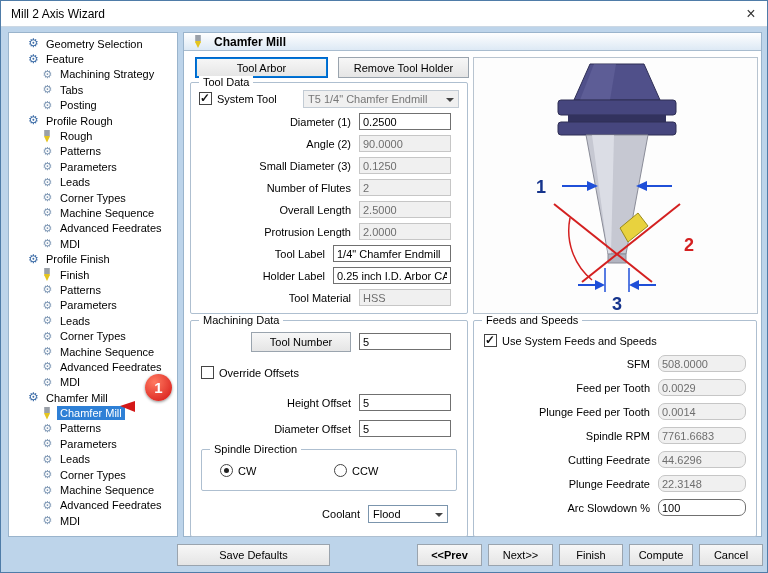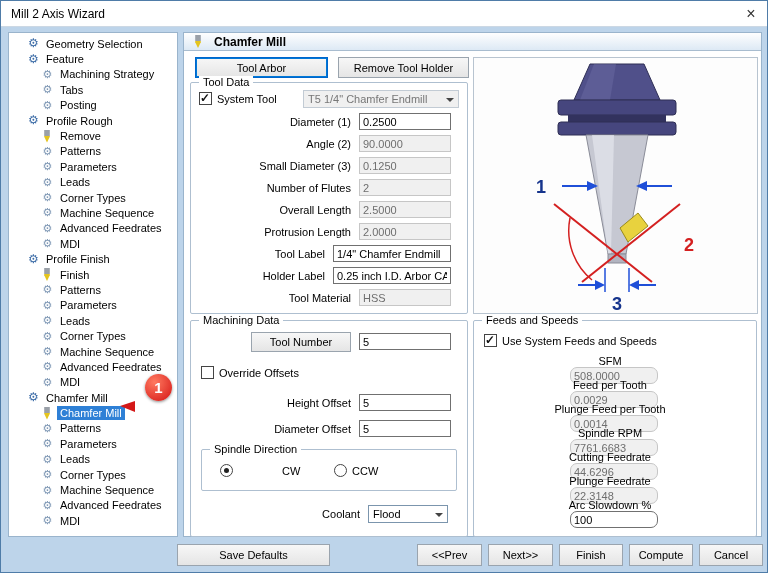--- a/index.html
+++ b/index.html
@@ -70,39 +70,39 @@
     padding:0 3px;flex:none;}
   .fin.ro, .ro{background:#f0f0f0 !important;border-color:#c6c6c6 !important;color:#6e6e6e;}
   
   .td-head-cb{position:absolute;left:8px;top:9px;display:flex;align-items:center;}
   .tool-select{position:absolute;left:112px;top:7px;right:8px;}
   .form-rows{position:absolute;left:8px;right:16px;top:30px;}
   .frow{display:flex;align-items:center;height:17px;margin-bottom:5px;}
   .flabel{flex:1;text-align:right;padding-right:8px;white-space:nowrap;}
   .frow.wide .fin{width:118px;}
   .g-feeds .form-rows{top:34px;right:10px;}
-  .g-feeds .frow{margin-bottom:7px;flex-direction:column;}
+  .g-feeds .frow{margin-bottom:7px;}
   .g-feeds .fin{width:88px;border-radius:7px;}
   
   .tn-btn{left:60px;top:11px;width:100px;height:20px;}
   .tn-input{position:absolute;right:16px;top:12px;}
   .cb-row{position:absolute;display:flex;align-items:center;}
   .override-row{left:10px;top:45px;}
   .usefeeds-row{left:10px;top:13px;}
   .m-row{position:absolute;left:8px;right:16px;display:flex;align-items:center;height:17px;}
   .ho-row{top:73px;} .do-row{top:99px;}
   .spindle-group{left:10px;top:128px;width:256px;height:42px;}
   .radio-row{position:absolute;top:14px;display:flex;align-items:center;}
-  .r-cw{left:18px;gap:44px;} .r-ccw{left:132px;}
+  .r-cw{left:18px;} .r-ccw{left:132px;}
   .coolant-row{position:absolute;top:184px;left:8px;right:19px;display:flex;align-items:center;
     justify-content:flex-end;gap:8px;}
   .coolant-dd{width:80px;}
   
   .footer-save{left:176px;top:543px;width:153px;height:22px;}
-  .footer-prev{left:416px;top:543px;width:65px;height:22px;}
+  .footer-prev{left:416px;top:543px;width:65px;height:22px;font-weight:bold;}
   .footer-next{left:487px;top:543px;width:65px;height:22px;}
   .footer-finish{left:558px;top:543px;width:64px;height:22px;}
   .footer-compute{left:628px;top:543px;width:64px;height:22px;}
   .footer-cancel{left:698px;top:543px;width:64px;height:22px;}
 </style>
 </head>
 <body>
 
 <div class="window">
 
@@ -133,21 +133,21 @@
         <div class="tree-row" style="padding-left: 32px;">
           <span class="ticon gears-icon"></span>
           <span class="tlabel">Posting</span>
         </div>
         <div class="tree-row" style="padding-left: 18px;">
           <span class="ticon gear-icon"></span>
           <span class="tlabel">Profile Rough</span>
         </div>
         <div class="tree-row" style="padding-left: 32px;">
           <span class="ticon tool-icon"></span>
-          <span class="tlabel">Remove</span>
+          <span class="tlabel">Rough</span>
         </div>
         <div class="tree-row" style="padding-left: 32px;">
           <span class="ticon gears-icon"></span>
           <span class="tlabel">Patterns</span>
         </div>
         <div class="tree-row" style="padding-left: 32px;">
           <span class="ticon gears-icon"></span>
           <span class="tlabel">Parameters</span>
         </div>
         <div class="tree-row" style="padding-left: 32px;">

